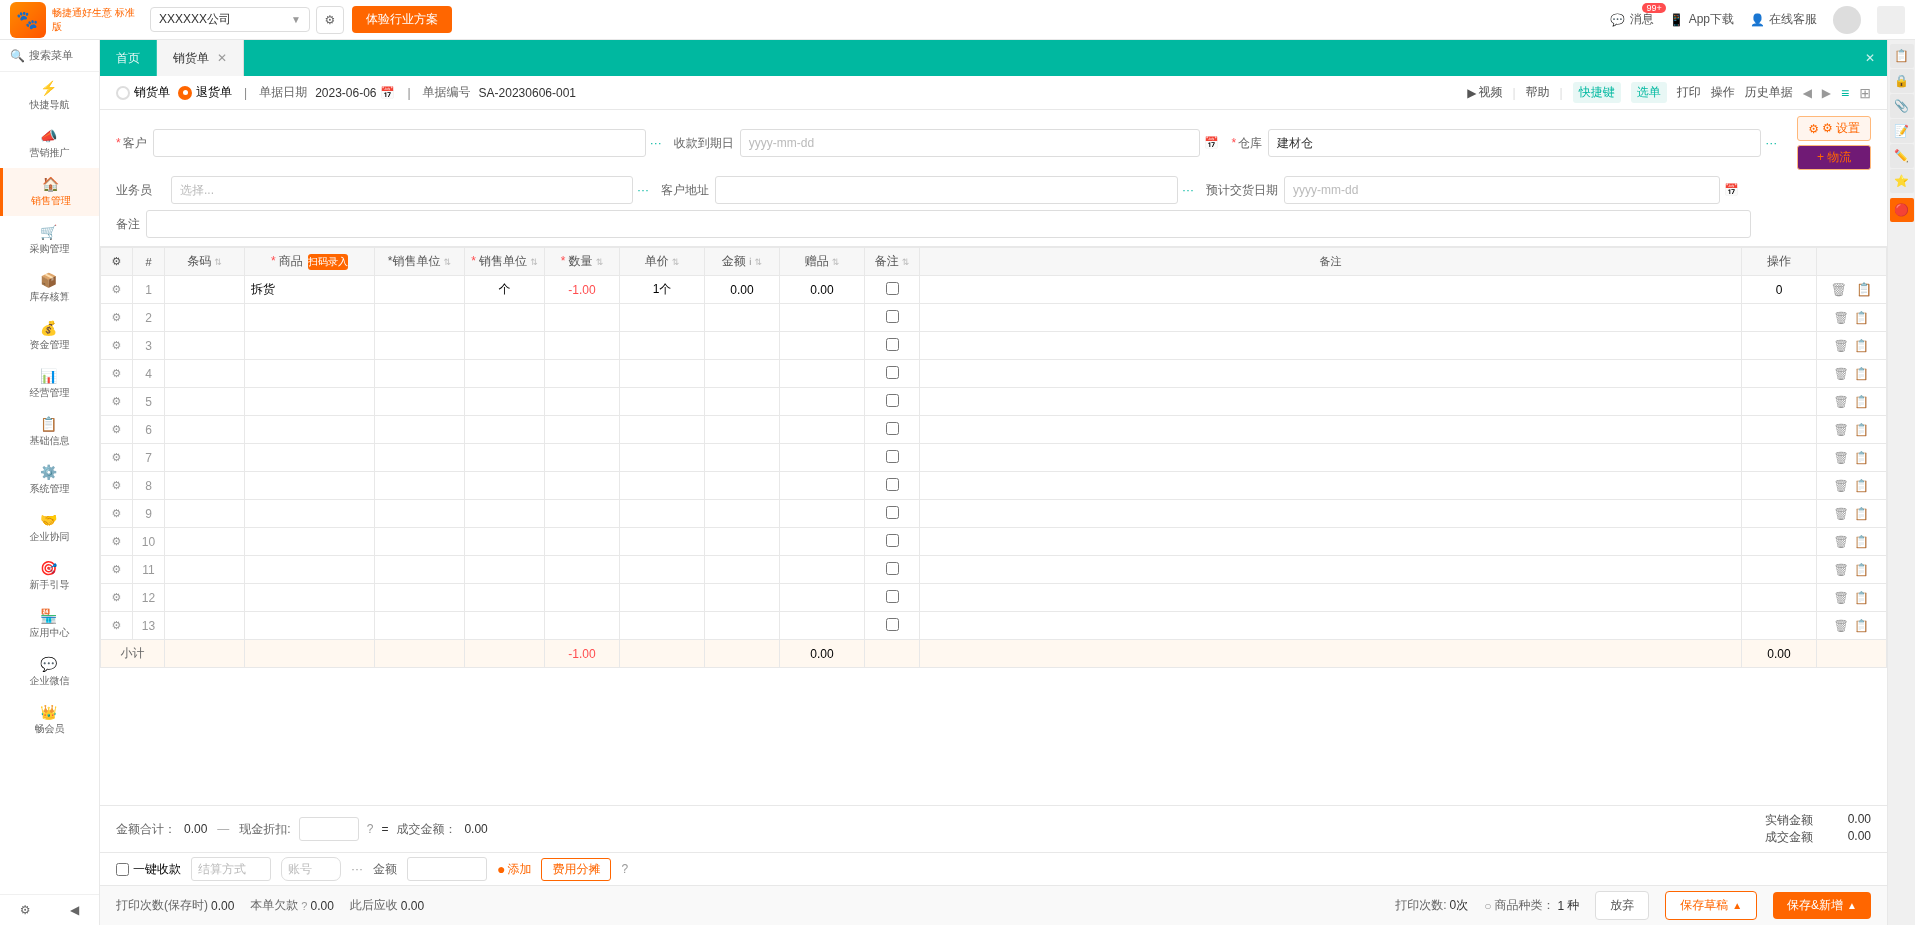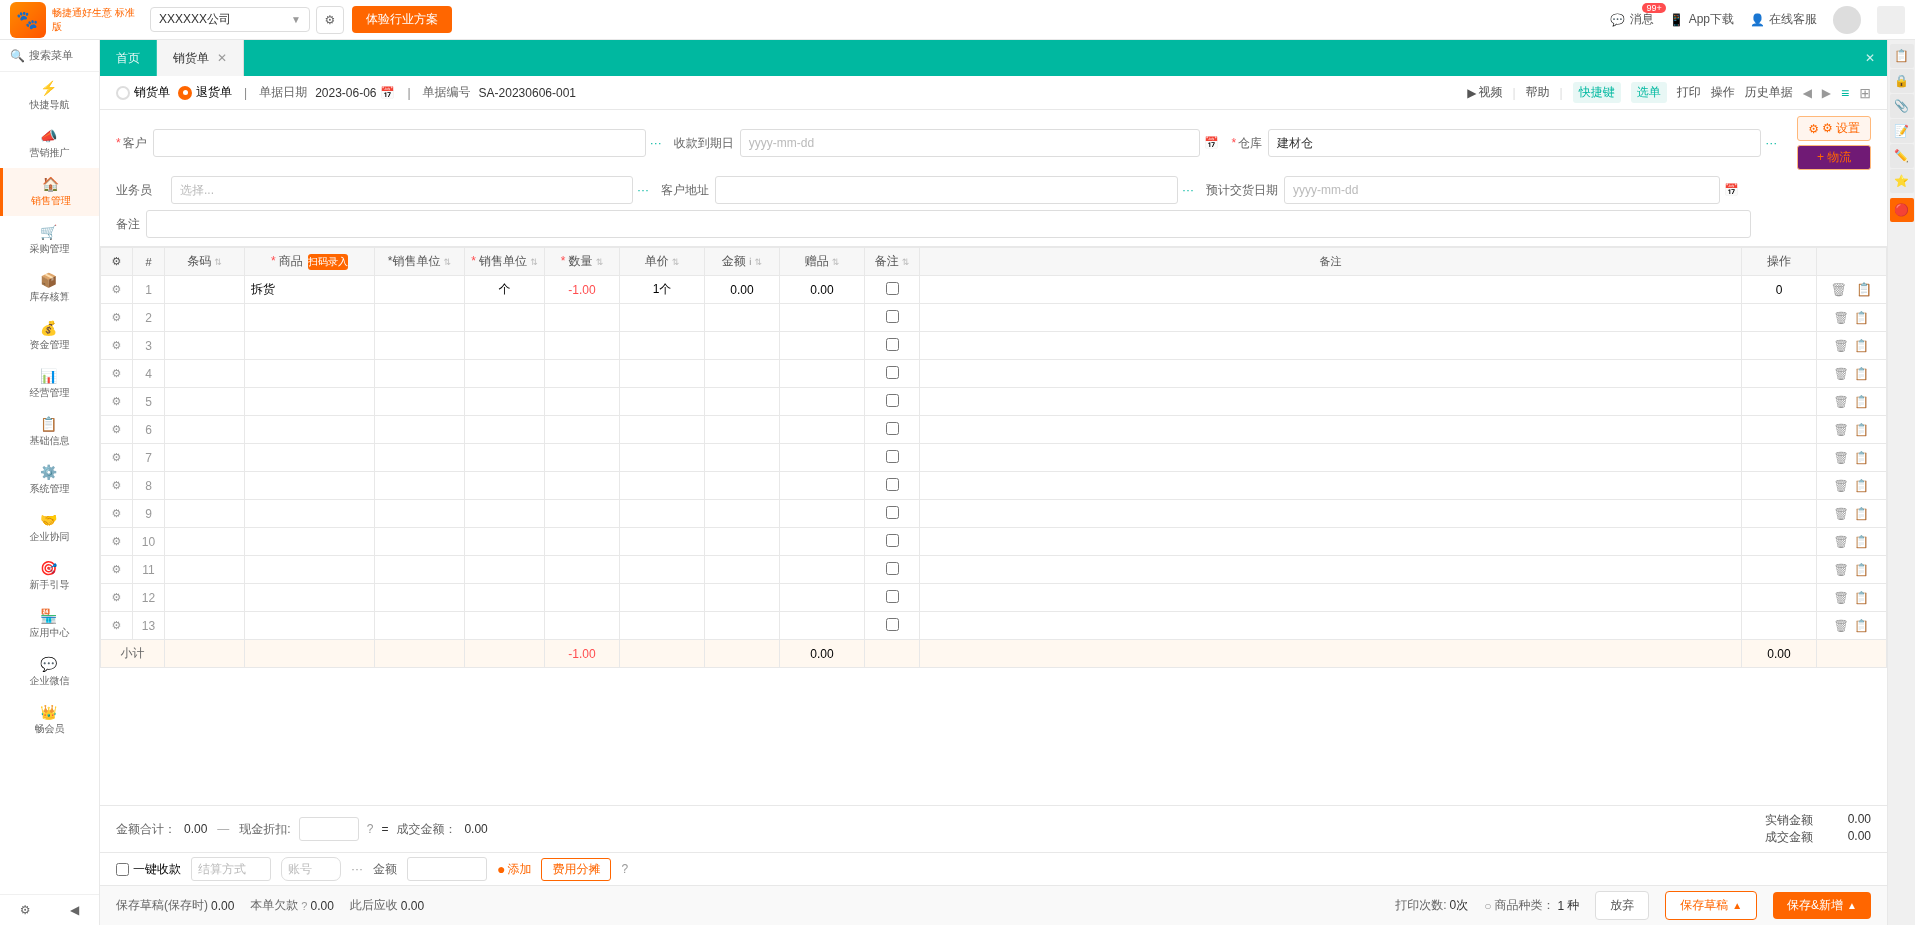--- a/index.html
+++ b/index.html
@@ -598,21 +598,21 @@
         </div>
         <button style="border:1px solid #ff6600; color:#ff6600; background:#fff; border-radius:3px; padding:2px 10px; cursor:pointer; font-size:12px;">费用分摊</button>
         <span style="color:#999; cursor:pointer;">?</span>
       </div>
 
     </div>
 
     <div style="background:#f9f9f9; border-top:1px solid #e8e8e8; padding:5px 16px; display:flex; align-items:center; gap:16px; font-size:12px; flex-shrink:0;">
 
       <div style="display:flex; align-items:center; gap:3px;">
-        <span style="color:#666;">保存草稿(保存时)</span>
+        <span style="color:#666;">打印次数(保存时)</span>
         <span style="color:#333;">0.00</span>
       </div>
 
       <div style="display:flex; align-items:center; gap:3px;">
         <span style="color:#666;">本单欠款</span>
         <span style="color:#999; cursor:pointer; font-size:11px;">?</span>
         <span style="color:#333;">0.00</span>
       </div>
 
       <div style="display:flex; align-items:center; gap:3px;">

